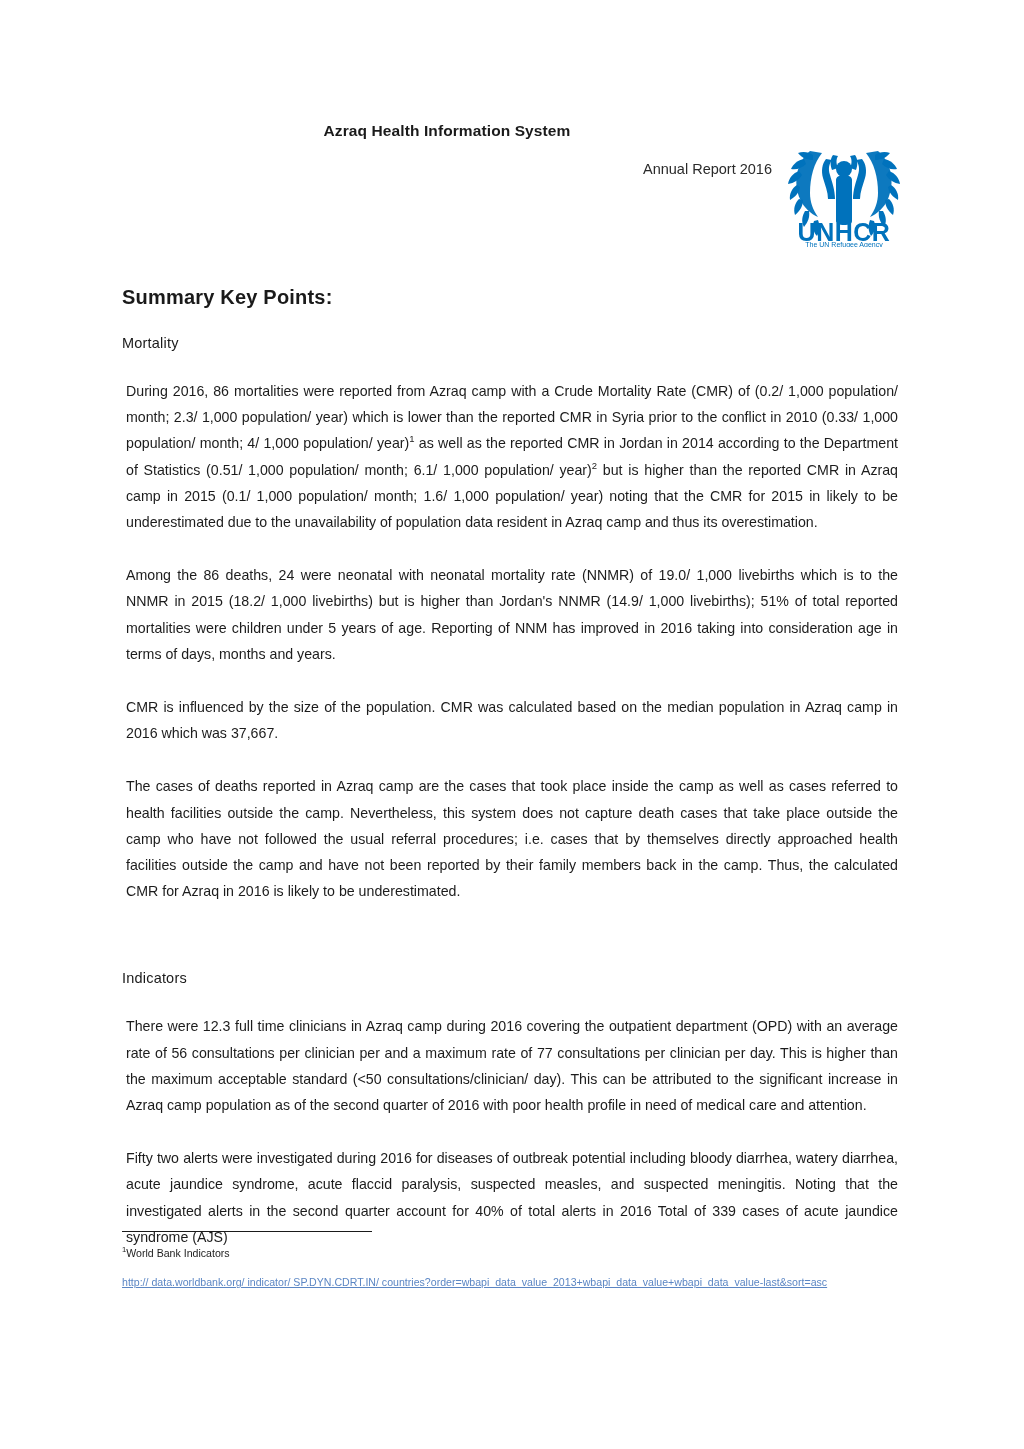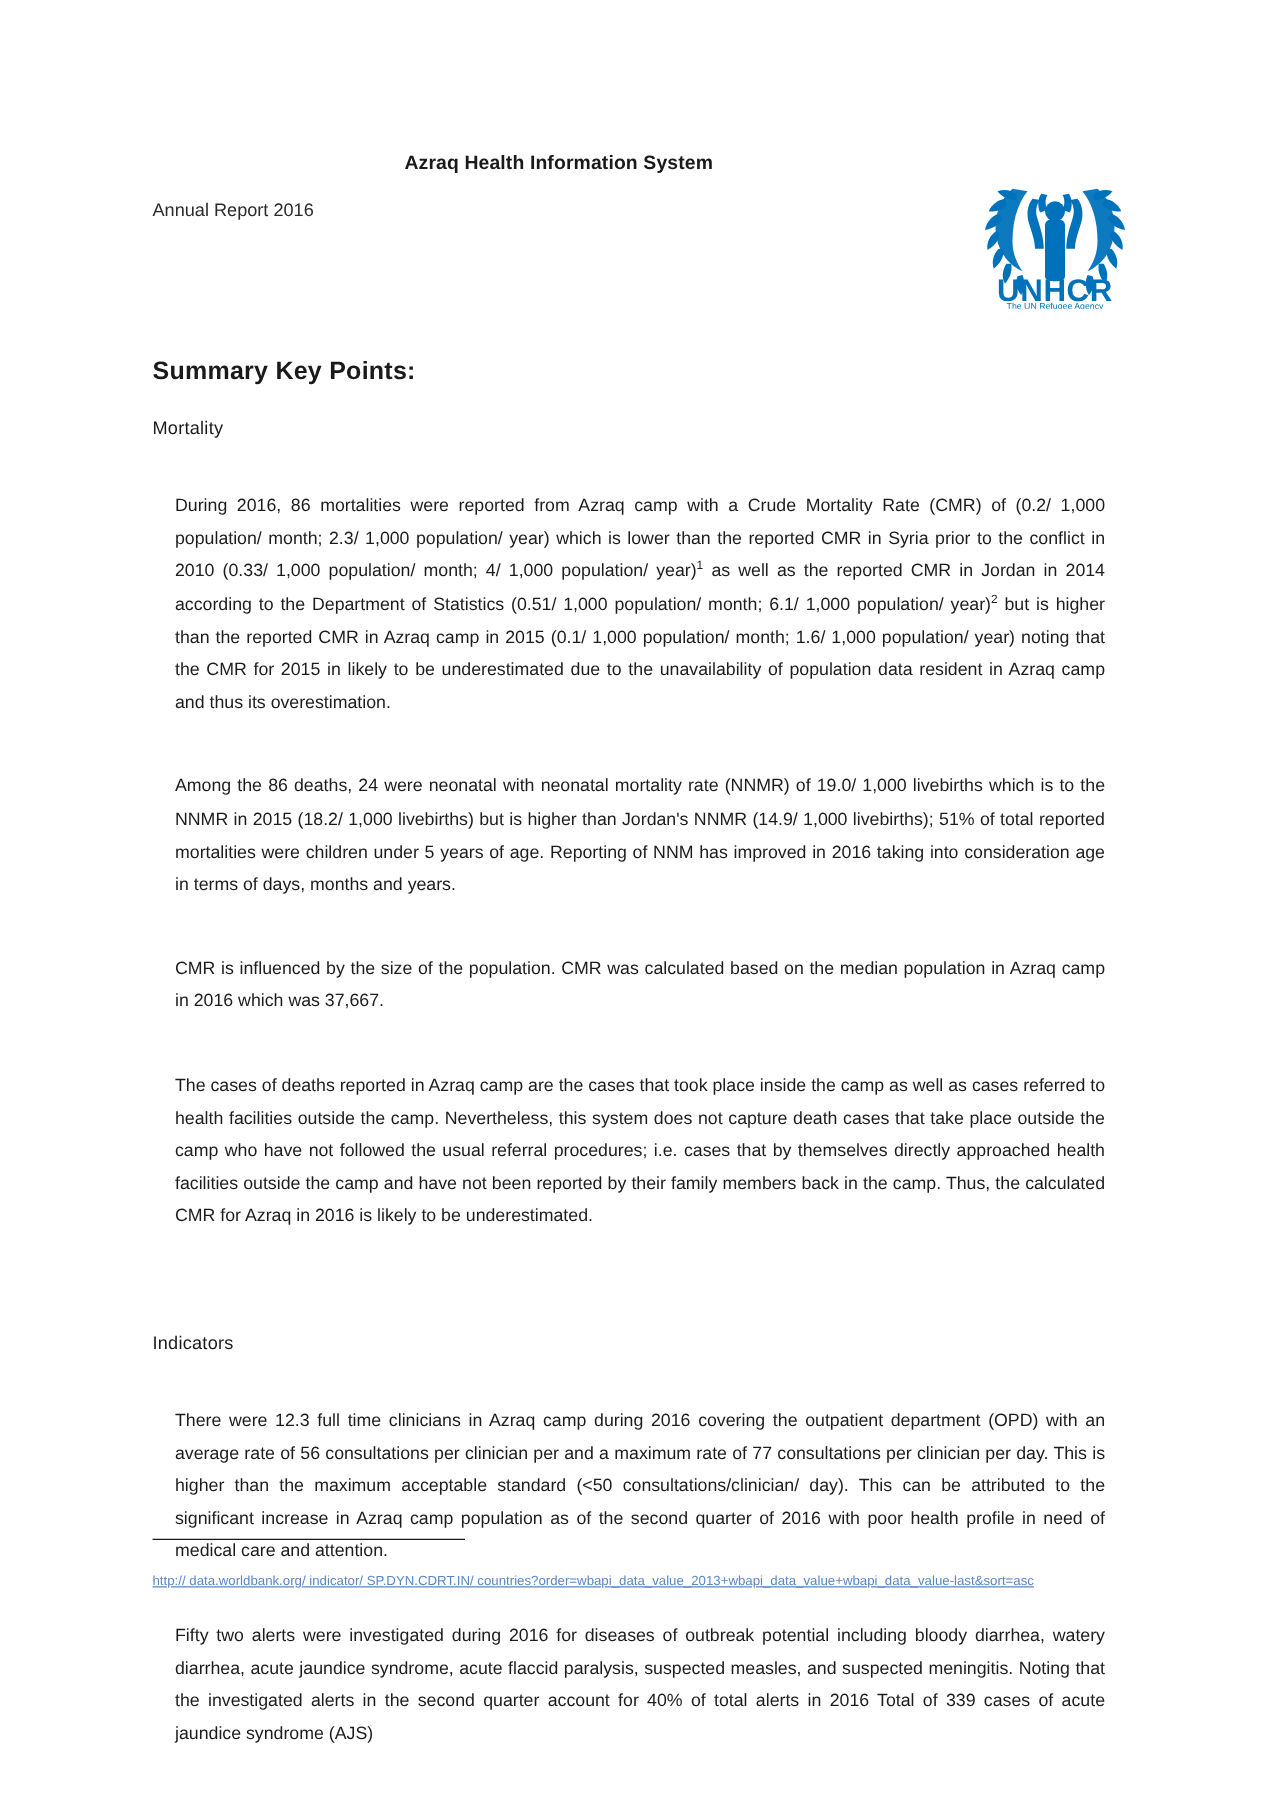--- a/index.html
+++ b/index.html
@@ -37,21 +37,21 @@
     font-weight: bold;
     text-align: center;
     letter-spacing: 0.1px;
     margin: 0;
     padding-right: 130px;
     color: #1a1a1a;
   }
   .doc-subtitle {
     font-size: 14.5px;
     font-weight: normal;
-    text-align: left;
+    text-align: right;
     margin: 0;
     padding-top: 21px;
     padding-right: 130px;
     color: #2a2a2a;
   }
   .logo {
     position: absolute;
     right: -6px;
     top: 125px;
     width: 128px;
@@ -74,21 +74,21 @@
     padding-top: 26px;
     letter-spacing: 0.2px;
   }
   .sub-heading.spaced-top {
     padding-top: 62px;
   }
   p.body {
     font-size: 14.2px;
     line-height: 26.2px;
     text-align: justify;
-    margin: 18px;
+    margin: 4px;
     padding-top: 23px;
     color: #1c1c1c;
   }
   sup {
     font-size: 9.5px;
     vertical-align: super;
     line-height: 0;
   }
 
   
@@ -196,17 +196,18 @@
 
     <p class="body">There were 12.3 full time clinicians in Azraq camp during 2016 covering the outpatient department (OPD) with an average rate of 56 consultations per clinician per and a maximum rate of 77 consultations per clinician per day. This is higher than the maximum acceptable standard (&lt;50 consultations/clinician/ day). This can be attributed to the significant increase in Azraq camp population as of the second quarter of 2016 with poor health profile in need of medical care and attention.</p>
 
     <p class="body">Fifty two alerts were investigated during 2016 for diseases of outbreak potential including bloody diarrhea, watery diarrhea, acute jaundice syndrome, acute flaccid paralysis, suspected measles, and suspected meningitis. Noting that the investigated alerts in the second quarter account for 40% of total alerts in 2016 Total of 339 cases of acute jaundice syndrome (AJS)</p>
 
   </div>
 
   <div class="footnotes">
     <div class="footnote-rule"></div>
 
+    <p class="footnote"><span class="footnote-marker">1</span><span>World Bank Indicators</span></p>
     <p class="footnote"><a class="footnote-link" href="#">http:// data.worldbank.org/ indicator/ SP.DYN.CDRT.IN/ countries?order=wbapi_data_value_2013+wbapi_data_value+wbapi_data_value-last&amp;sort=asc</a></p>
 
   </div>
 
 </div>
 
 </body></html>

